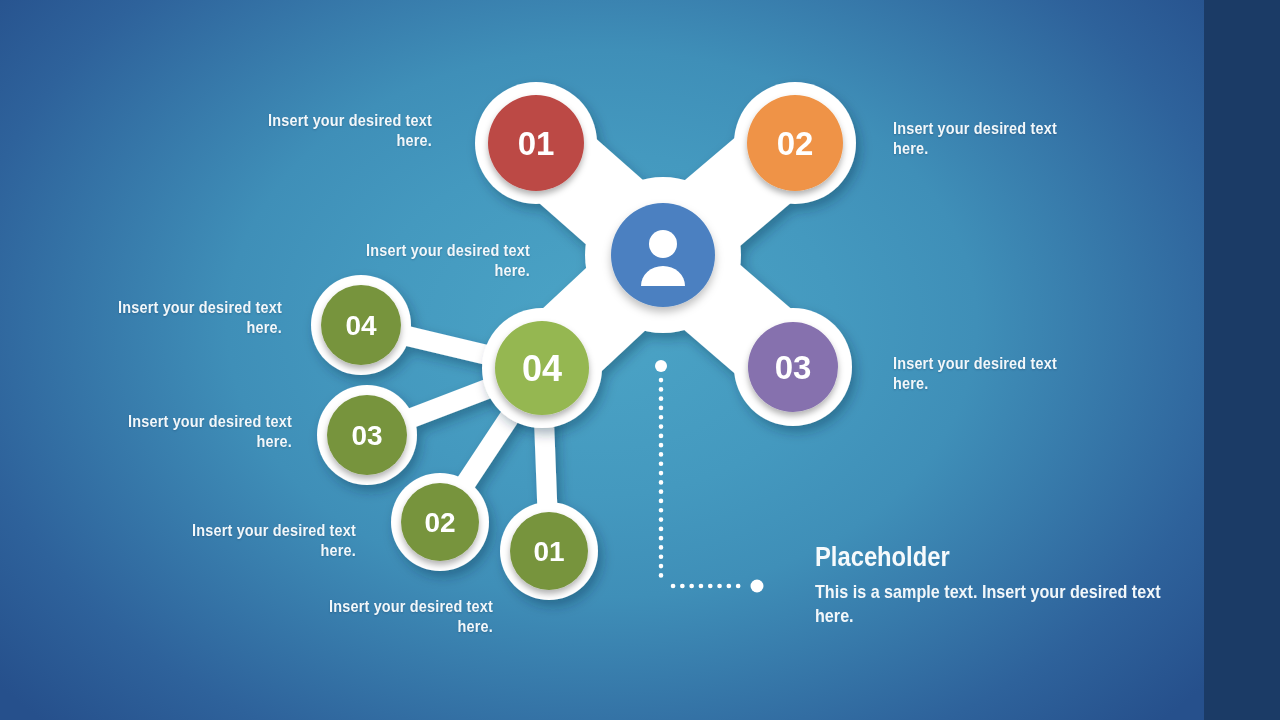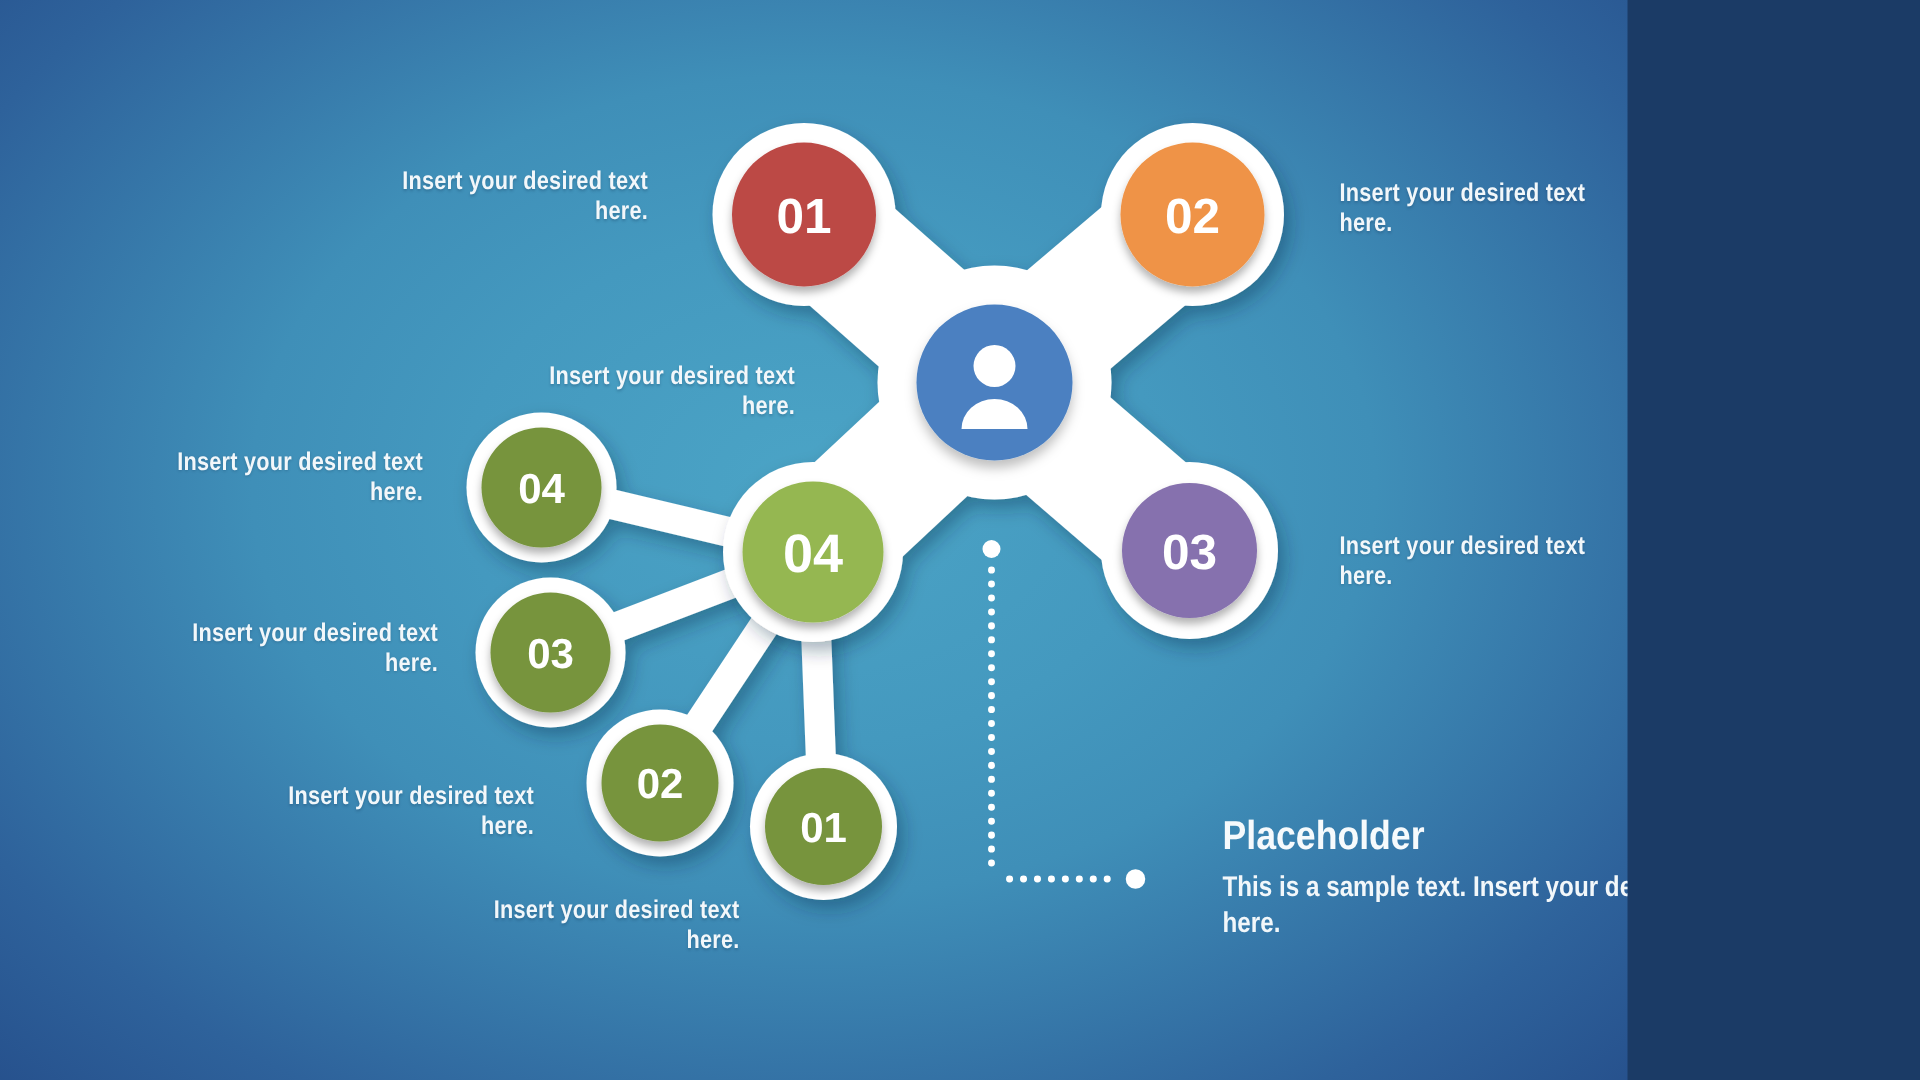--- a/index.html
+++ b/index.html
@@ -1,17 +1,17 @@
 <!DOCTYPE html>
 <html><head>
 <meta charset="utf-8">
 <style>
   html,body{margin:0;padding:0;background:#1b3b66;}
   #stage{
-    position:relative;width:1085px;height:720px;overflow:hidden;
+    position:relative;width:1204px;height:720px;overflow:hidden;
     background:radial-gradient(ellipse 780px 570px at 50% 45%,
       #4BA4C6 0%, #4499BF 30%, #3F8FB8 48%, #2E629B 82%, #26508C 100%);
     font-family:"Liberation Sans", sans-serif;
   }
   #diagram{position:absolute;left:0;top:0;}
   .num{fill:#ffffff;font-family:"Liberation Sans",sans-serif;font-weight:700;text-anchor:middle;}
   .num-main{font-size:33px;}
   .num-big{font-size:36px;}
   .num-sub{font-size:28px;}
   .caption{

